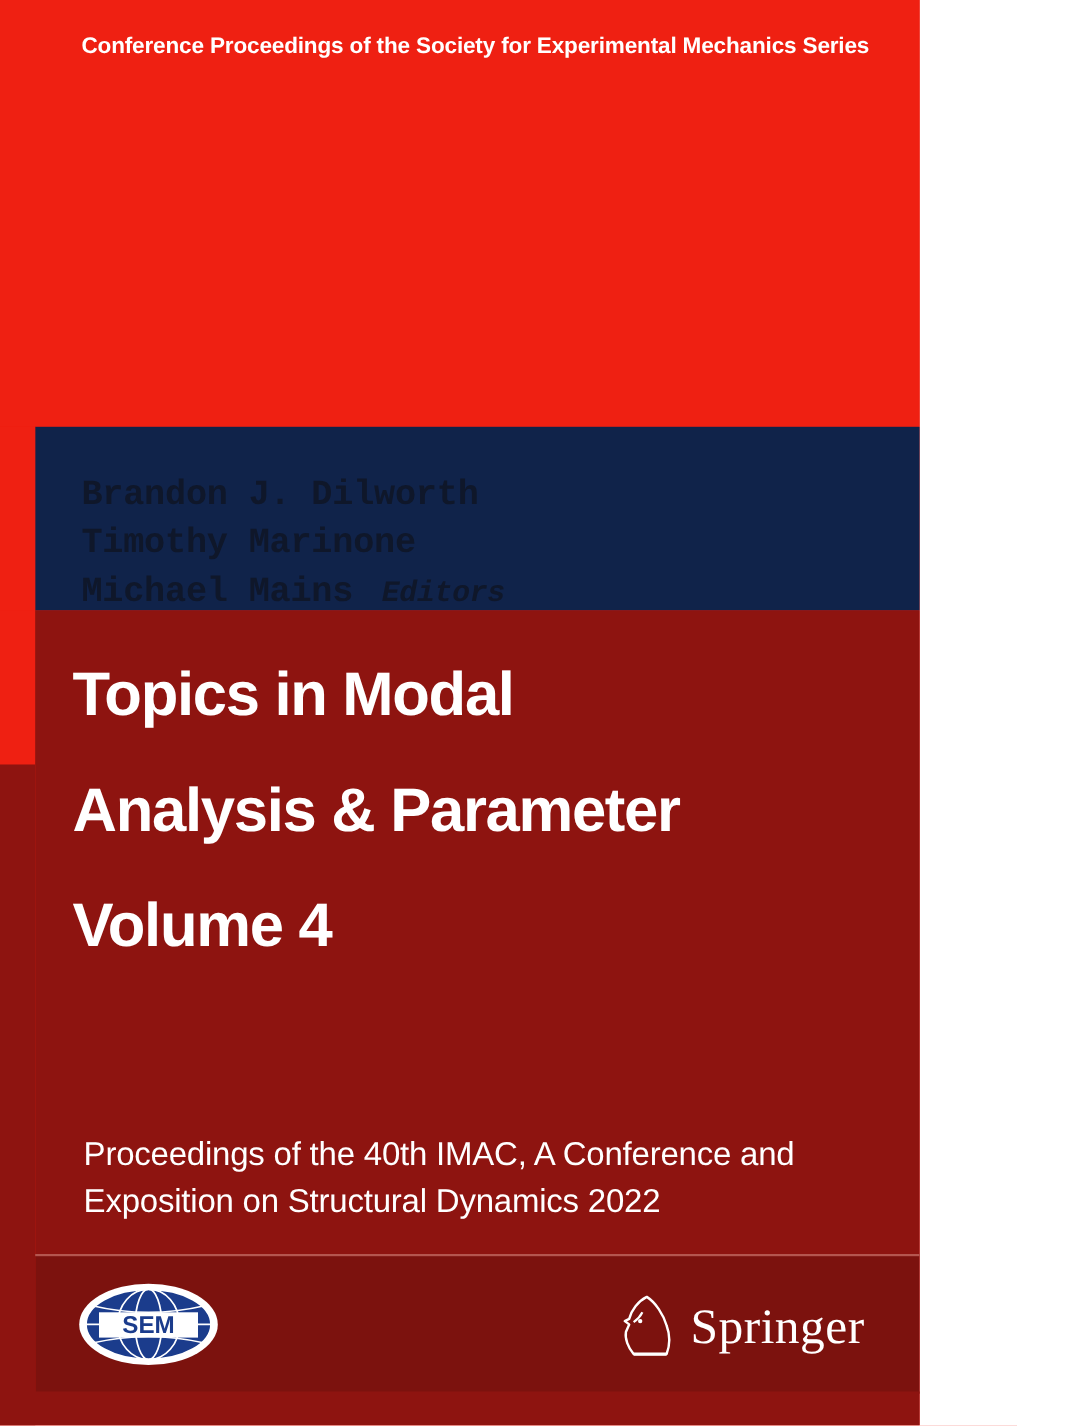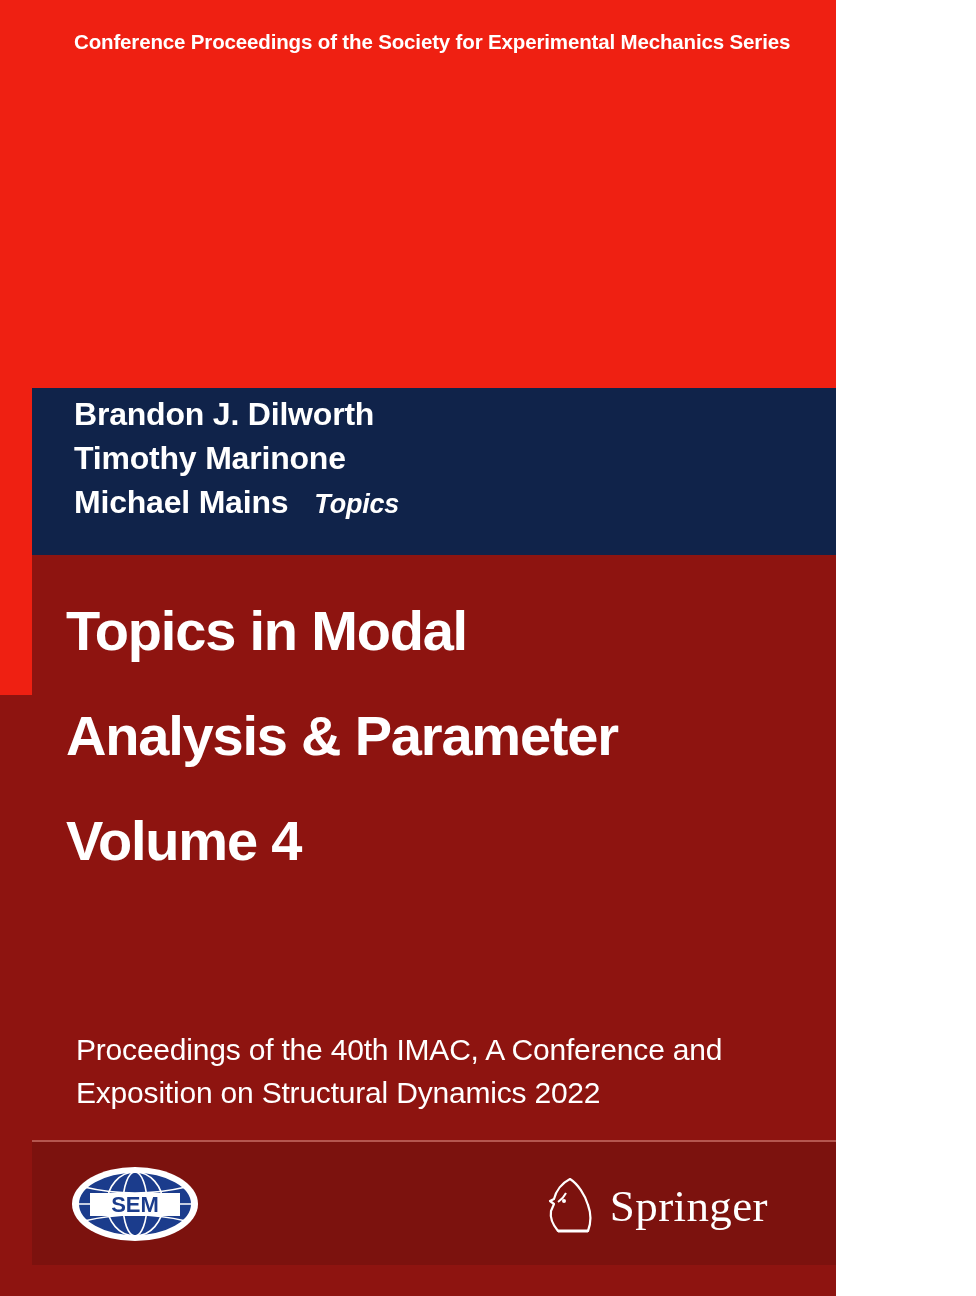--- a/index.html
+++ b/index.html
@@ -49,23 +49,24 @@
     position: absolute;
     left: -32px;
     top: 0;
     width: 32px;
     height: 167px;
     background: #ef2012;
   }
   .editors {
     position: absolute;
     left: 74px;
-    top: 392px;
+    top: 428px;
     width: 860px;
-    color: #ffffff;
+    color: #0f172a;
+    font-family: Liberation Mono, monospace;
   }
   .editor-line {
     font-size: 32px;
     font-weight: bold;
     line-height: 44px;
     letter-spacing: -0.2px;
     white-space: nowrap;
   }
   .editors-label {
     font-style: italic;
@@ -144,21 +145,21 @@
     position: absolute;
     left: 70px;
     top: 1165px;
     width: 130px;
     height: 78px;
   }
   .sem-logo svg { display: block; }
   
   .springer {
     position: absolute;
-    right: 68px;
+    right: 50px;
     top: 1175px;
     height: 62px;
     display: flex;
     align-items: center;
     gap: 14px;
   }
   .springer-word {
     color: #ffffff;
     font-family: "Liberation Serif", serif;
     font-size: 45px;
@@ -173,21 +174,21 @@
   <div class="series-band"></div>
   <div class="series-text">Conference Proceedings of the Society for Experimental Mechanics Series</div>
 
   <div class="editors-band">
     <div class="redstrip"></div>
   </div>
 
   <div class="editors">
     <div class="editor-line">Brandon J. Dilworth</div>
     <div class="editor-line">Timothy Marinone</div>
-    <div class="editor-line"><span>Michael Mains</span><span class="editors-label">Topics</span></div>
+    <div class="editor-line"><span>Michael Mains</span><span class="editors-label">Editors</span></div>
   </div>
 
   <div class="left-red-a"></div>
   <div class="left-red-b"></div>
   <div class="main-block"></div>
 
   <div class="title">
     <span>Topics in Modal</span>
     <span>Analysis &amp; Parameter</span>
     <span>Volume 4</span>

